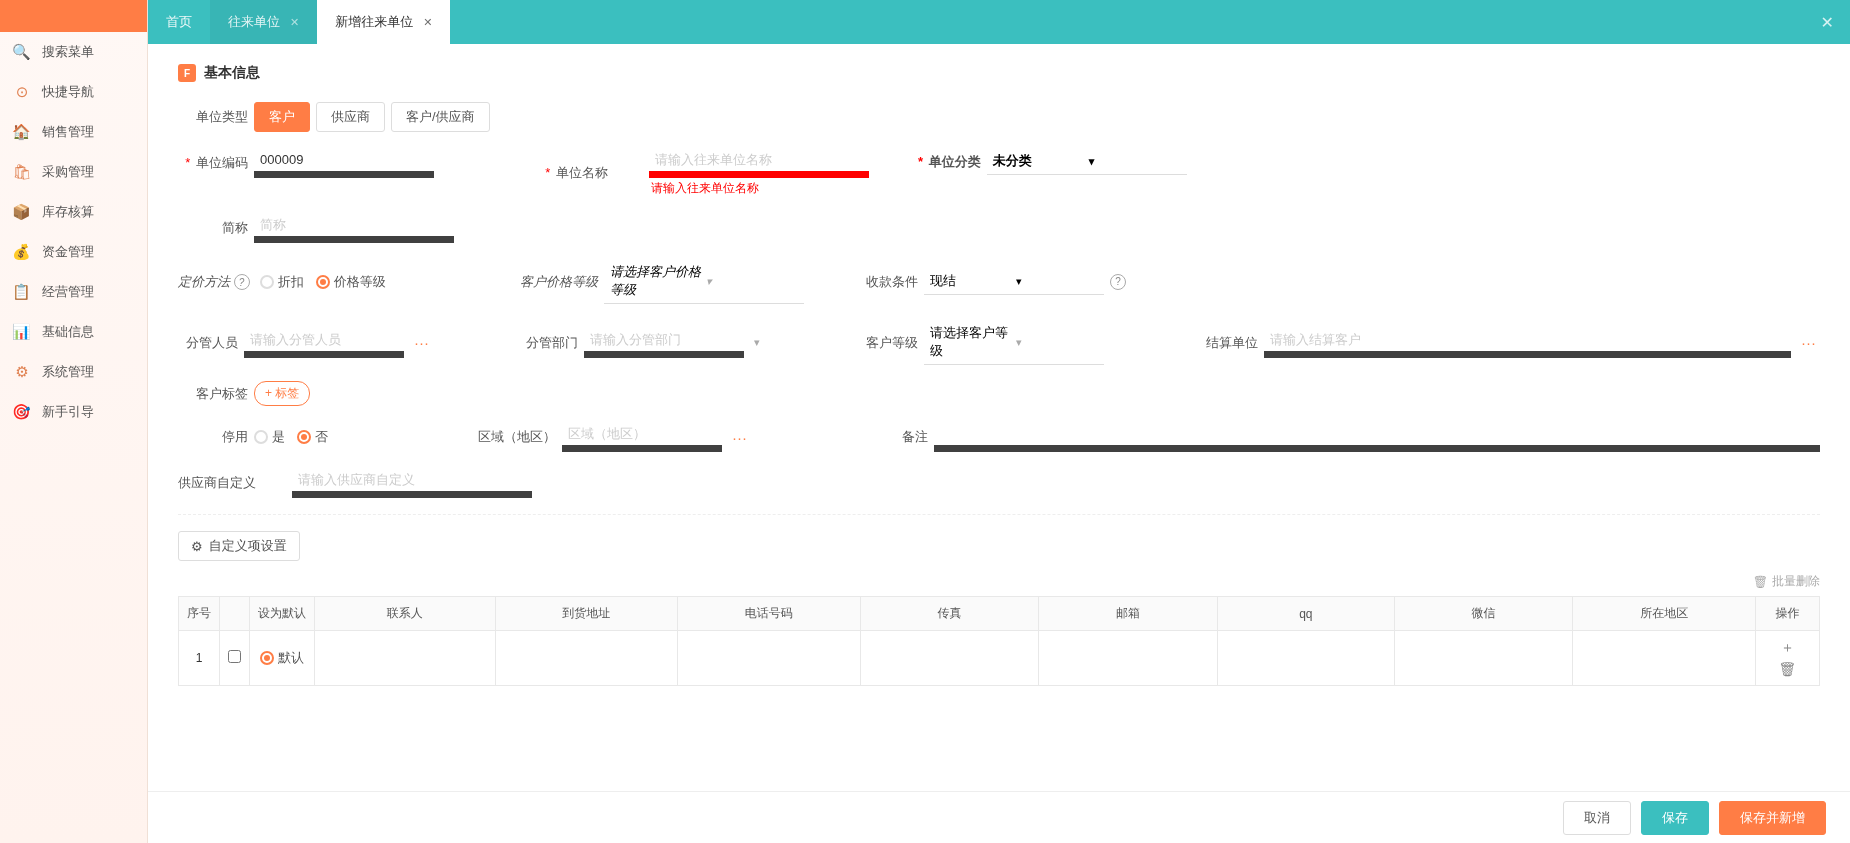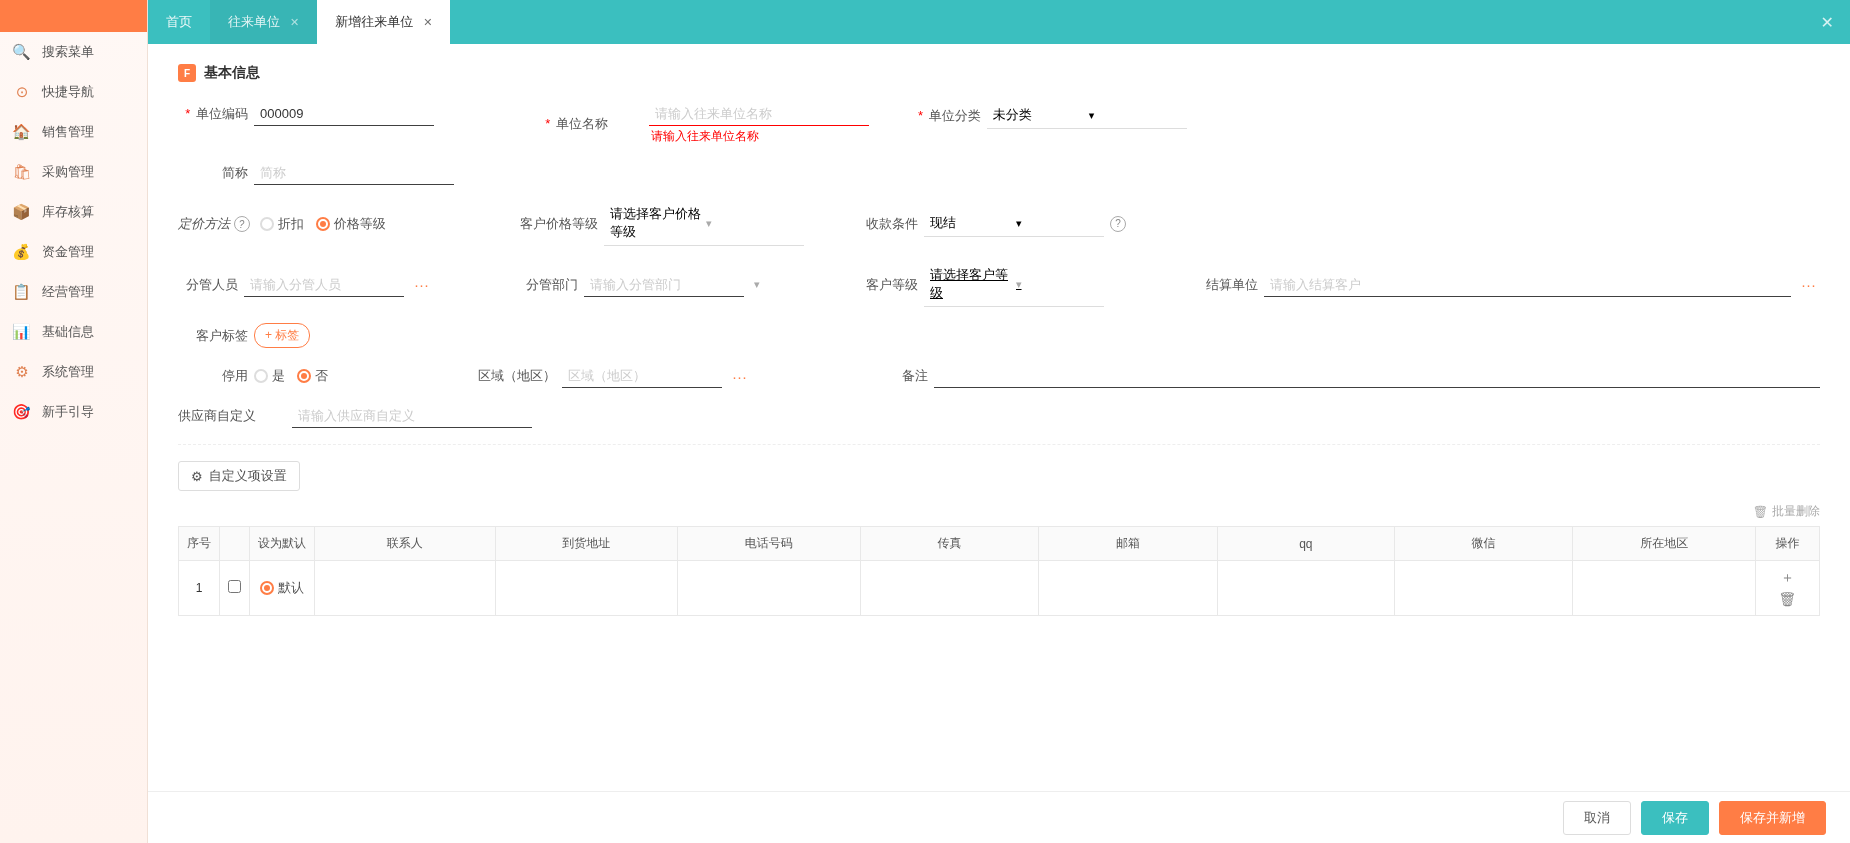--- a/index.html
+++ b/index.html
@@ -157,21 +157,21 @@
       font-size: 13px;
       min-width: 70px;
       text-align: right;
     }
     .required-star {
       color: #f00;
       margin-right: 2px;
     }
     .form-input {
       border: none;
-      border-bottom: 1px solid #404040;
+      border-bottom: 7px solid #404040;
       padding: 4px 6px;
       font-size: 13px;
       color: #333;
       outline: none;
       background: transparent;
       flex: 1;
       min-width: 0;
     }
     .form-input.error { border-bottom-color: #f00; }
     .form-input::placeholder { color: #ccc; }
@@ -473,20 +473,30 @@
     <div class="tab-bar-close">✕</div>
   </div>
 
   <div class="content scrollbar-thin">
 
     <div class="section-header">
       <div class="section-icon">F</div>
       <span>基本信息</span>
     </div>
 
+    <div class="form-row">
+      <div class="form-group" style="align-items:center; max-width:480px;">
+        <span class="form-label">单位类型</span>
+        <div class="unit-type-group">
+          <button class="unit-btn active">客户</button>
+          <button class="unit-btn">供应商</button>
+          <button class="unit-btn">客户/供应商</button>
+        </div>
+      </div>
+    </div>
 
     <div class="form-row" style="gap: 20px; align-items:flex-start;">
 
       <div class="form-group" style="max-width: 340px;">
         <span class="form-label">
           <span class="required-star">*</span>
           <span>单位编码</span>
         </span>
         <input class="form-input" type="text" style="max-width: 180px;" value="000009">
       </div>
@@ -495,21 +505,21 @@
         <span class="form-label">
           <span class="required-star">*</span>
           <span>单位名称</span>
         </span>
         <div class="input-wrapper">
           <input class="form-input error" type="text" style="width: 220px;" placeholder="请输入往来单位名称">
           <span class="error-hint">请输入往来单位名称</span>
         </div>
       </div>
 
-      <div class="form-group" style="flex: 1;">
+      <div class="form-group" style="flex: 1; font-weight: bold;">
         <span class="form-label" style="min-width:60px;">
           <span class="required-star">*</span>
           <span>单位分类</span>
         </span>
         <div class="form-select has-value" style="max-width: 200px;">
           <span>未分类</span>
           <span class="chevron">▾</span>
         </div>
       </div>
     </div>
@@ -533,21 +543,21 @@
             <div class="radio-circle"></div>
             <span>折扣</span>
           </label>
           <label class="radio-item">
             <div class="radio-circle checked"></div>
             <span>价格等级</span>
           </label>
         </div>
       </div>
 
-      <div class="form-group" style="max-width:320px;">
+      <div class="form-group" style="max-width:320px;font-style:italic;">
         <span class="form-label" style="min-width:80px;">客户价格等级</span>
         <div class="form-select" style="max-width:200px;">
           <span>请选择客户价格等级</span>
           <span class="chevron">▾</span>
         </div>
       </div>
 
       <div class="form-group" style="flex:1; max-width:380px;">
         <span class="form-label" style="min-width:60px;">收款条件</span>
         <div class="form-select has-value" style="max-width:180px;">
@@ -569,21 +579,21 @@
       <div class="form-group" style="max-width:320px;">
         <span class="form-label" style="min-width:60px;">分管部门</span>
         <input class="form-input" type="text" style="max-width: 160px;" placeholder="请输入分管部门">
         <div class="form-select" style="max-width:30px; border:none; padding:0 4px;">
           <span class="chevron">▾</span>
         </div>
       </div>
 
       <div class="form-group" style="max-width:320px;">
         <span class="form-label" style="min-width:60px;">客户等级</span>
-        <div class="form-select" style="max-width:180px;text-decoration:underline;">
+        <div class="form-select" style="max-width:180px;">
           <span>请选择客户等级</span>
           <span class="chevron">▾</span>
         </div>
       </div>
 
       <div class="form-group" style="flex:1;">
         <span class="form-label" style="min-width:60px;">结算单位</span>
         <input class="form-input" type="text" style="flex: 1 1 0%;" placeholder="请输入结算客户">
         <span class="more-btn">···</span>
       </div>

